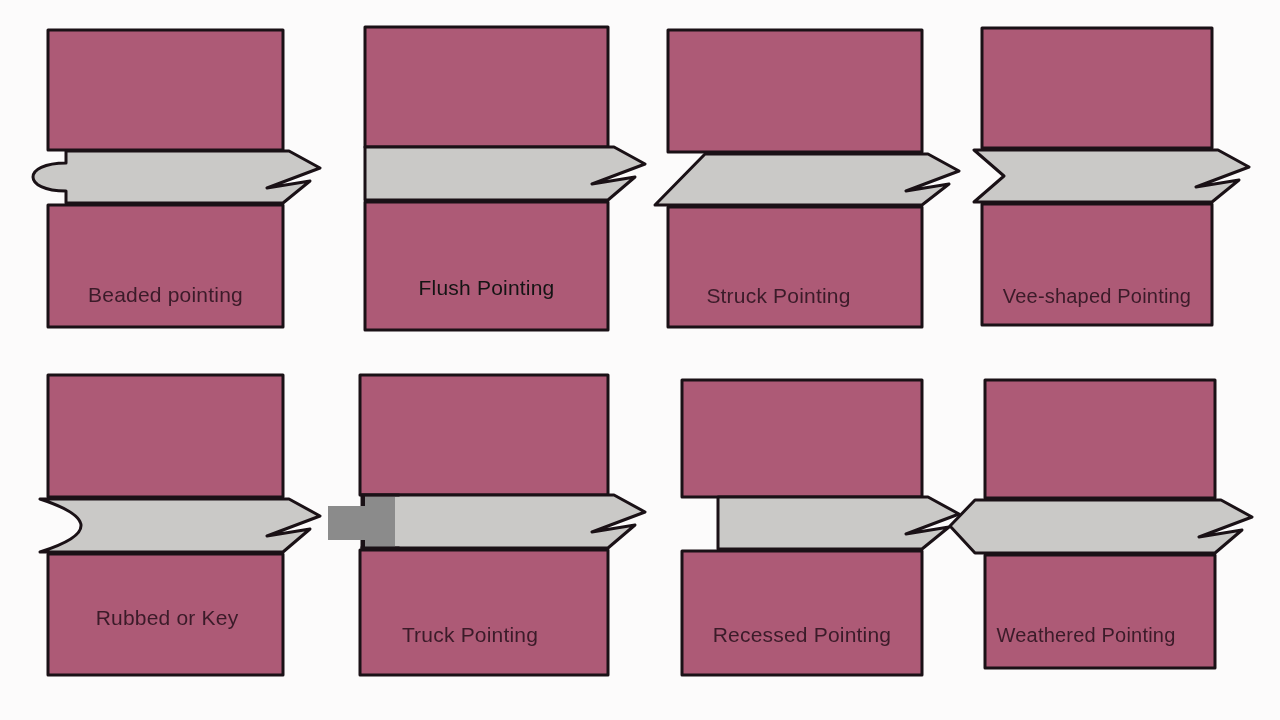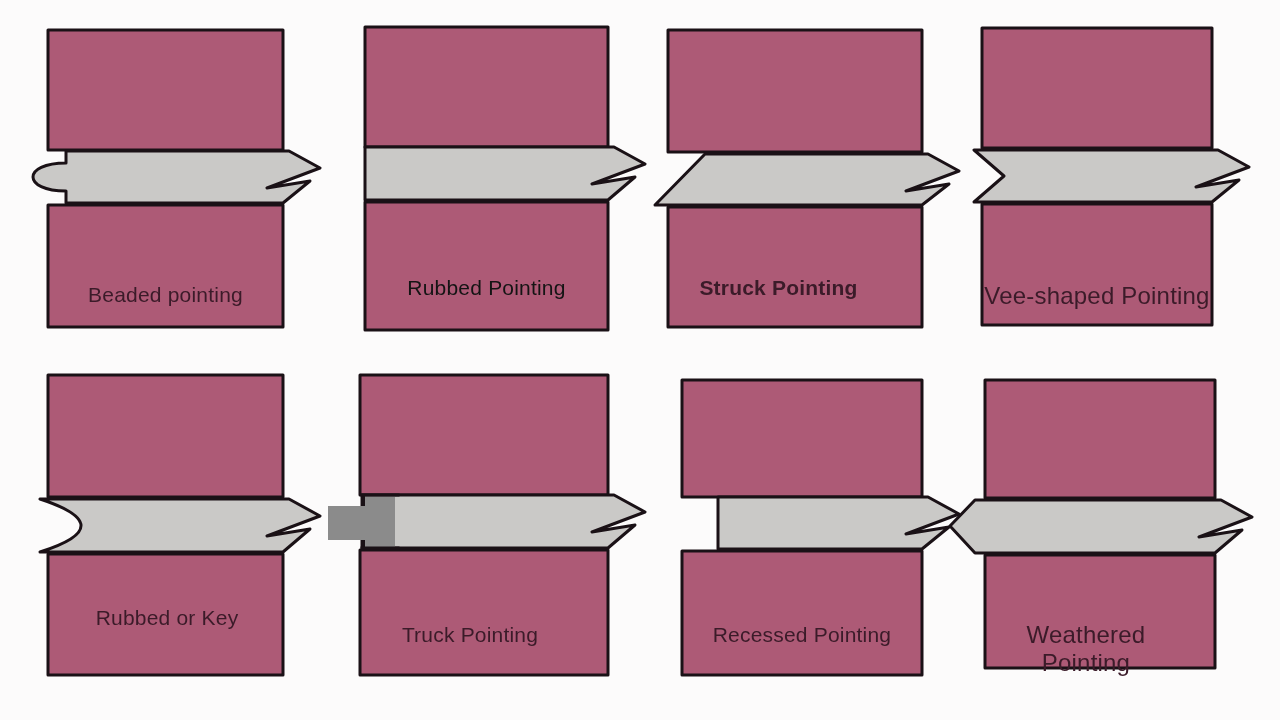--- a/index.html
+++ b/index.html
@@ -11,21 +11,21 @@
   .canvas{position:relative;width:1280px;height:720px;background:var(--background);
           overflow:hidden;font-family:"Liberation Sans",sans-serif;}
   .diagram-svg{position:absolute;left:0;top:0;}
   .brick{fill:var(--brick-fill);stroke:var(--outline);stroke-width:3;stroke-linejoin:round;}
   .mortar{fill:var(--mortar-fill);stroke:var(--outline);stroke-width:3;stroke-linejoin:round;}
   .tuck{fill:var(--tuck-fill);stroke:none;}
   .overlay{fill:none;stroke:var(--outline);stroke-width:3;stroke-linecap:square;}
   .label{position:absolute;text-align:center;font-size:21px;color:var(--label-maroon);
          line-height:28px;letter-spacing:0.2px;}
   .label.black{color:var(--label-black);}
-  .label.small{font-size:24px;}
+  .label.small{font-size:20px;}
 </style>
 </head>
 <body>
 
 <div class="canvas">
 
   <svg class="diagram-svg" width="1280" height="720" viewBox="0 0 1280 720">
 
     <g>
       <rect class="brick" x="48" y="30" width="235" height="120"></rect>
@@ -77,24 +77,24 @@
       <rect class="brick" x="985" y="555" width="230" height="113"></rect>
       <path class="mortar" d="M 975 500 H 1221 L 1252 517 L 1199 537 L 1242 530 L 1215 553 H 975 L 950 526 Z"></path>
     </g>
   </svg>
 
   <div class="label" style="left:48px;top:281px;width:235px;">
     <span>Beaded pointing</span>
   </div>
 
   <div class="label black" style="left:365px;top:274px;width:243px;">
-    <span>Rubbed Pointing</span>
+    <span>Flush Pointing</span>
   </div>
 
-  <div class="label" style="left:668px;top:274px;width:221px;font-weight:bold;">
+  <div class="label" style="left:668px;top:282px;width:221px;">
     <span>Struck Pointing</span>
   </div>
 
   <div class="label small" style="left:982px;top:282px;width:230px;">
     <span>Vee-shaped Pointing</span>
   </div>
 
   <div class="label" style="left:48px;top:603px;width:238px;line-height:29px;">
     <div>Rubbed or Key</div>
   </div>

